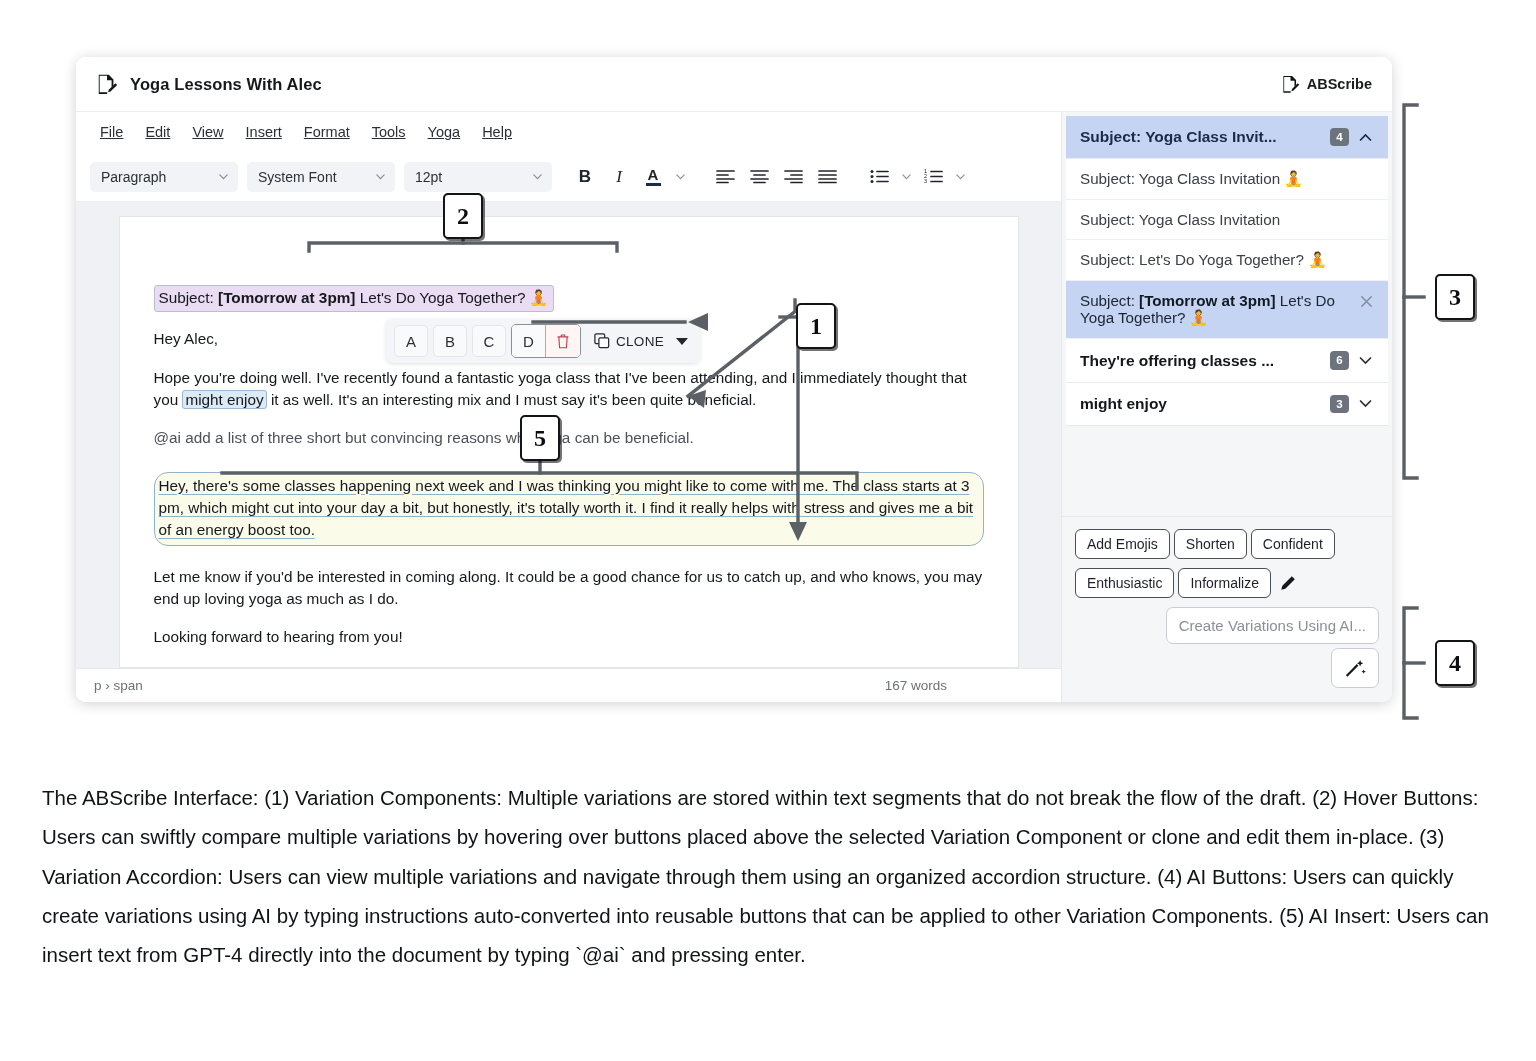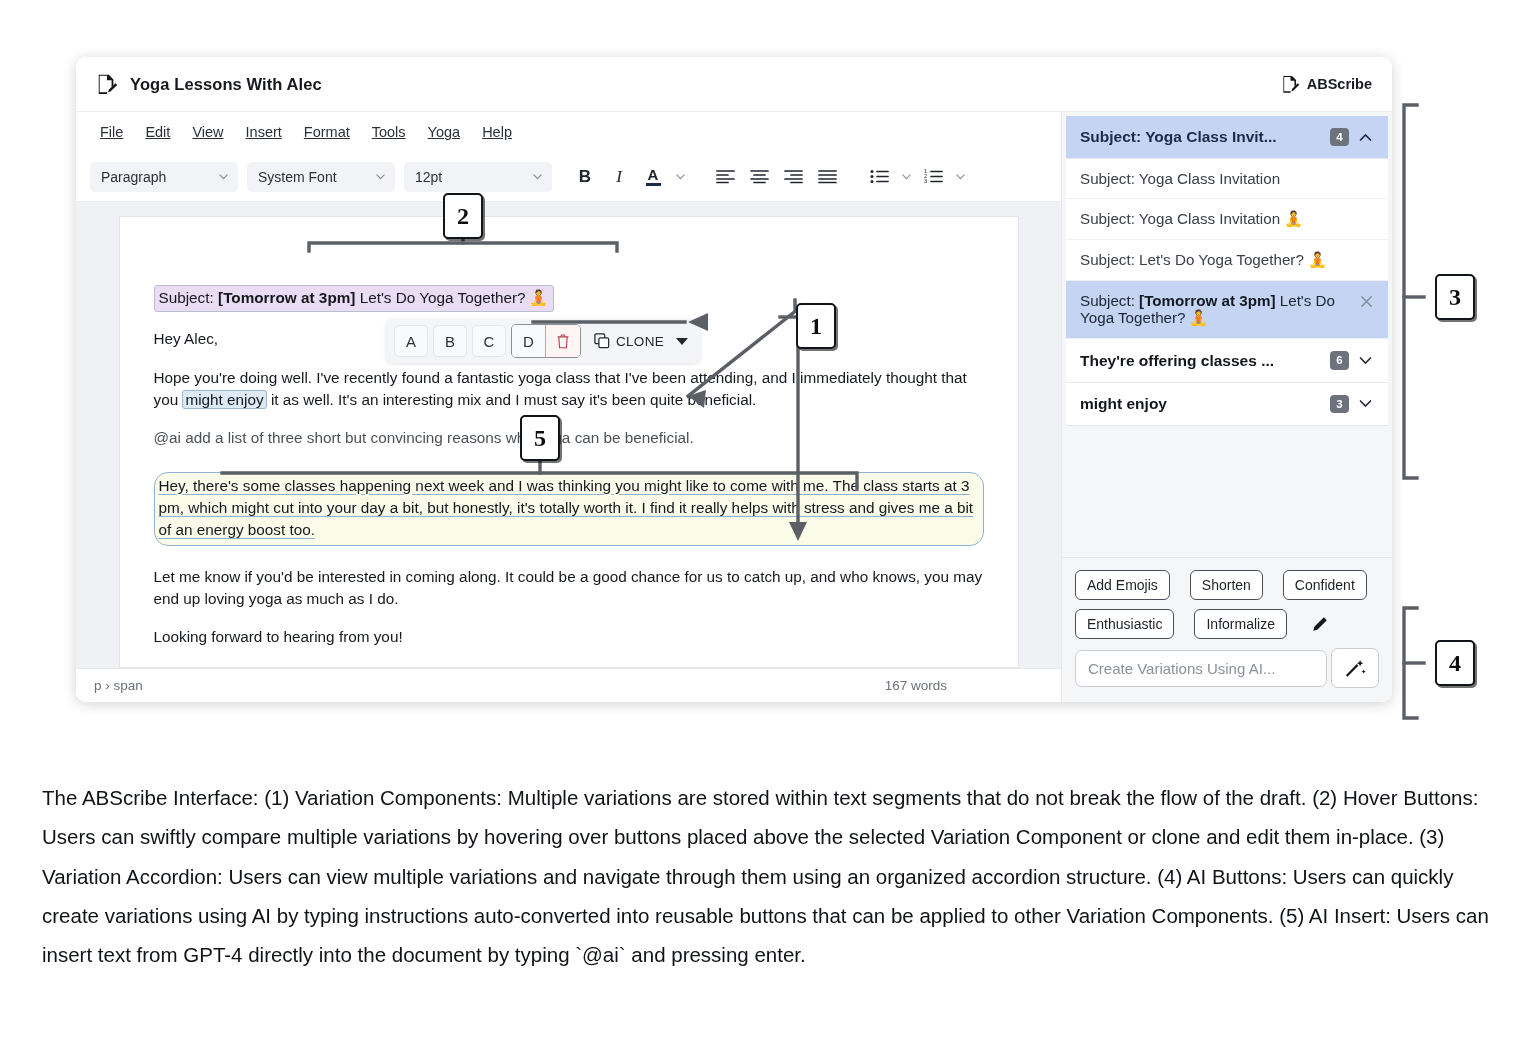--- a/index.html
+++ b/index.html
@@ -167,27 +167,27 @@
   .acc-opt b{ color:#131922; }
   .x-icon{ width:15px; height:15px; opacity:.58; flex:none; margin-top:2px; }
 
   #sidebar-spacer{ flex:1; background:#f5f6f8; }
 
   
   #ai-panel{
     background:#f5f6f8; padding:12px 13px 14px 13px;
     border-top:1px solid #e6e8ec;
   }
-  .ai-row{ display:flex; align-items:center; gap:20px; margin-bottom:9px; flex-wrap:nowrap; }
+  .ai-row{ display:flex; align-items:center; gap:4px; margin-bottom:9px; flex-wrap:nowrap; }
   .ai-btn{
     background:#fff; border:1px solid #4a4f57; border-radius:6px;
     font-size:14px; color:#1c2027; padding:6px 11px; white-space:nowrap;
   }
   .pencil-btn{ width:26px; height:26px; display:flex; align-items:center; justify-content:center; }
-  #ai-input-row{ display:flex; align-items:center; gap:4px; }
+  #ai-input-row{ display:flex; align-items:flex-end; gap:4px;flex-direction:column; }
   #ai-input{
     flex:1; background:#fff; border:1px solid #c9ccd2; border-radius:7px;
     font-size:15px; color:#8b9098; padding:9px 12px;
   }
   #ai-magic{
     width:48px; height:40px; background:#fff;
     border:1px solid #c9ccd2; border-radius:7px;
     display:flex; align-items:center; justify-content:center;
   }
 
@@ -437,24 +437,24 @@
 
         <div class="acc-header active">
           <span class="acc-title">Subject: Yoga Class Invit...</span>
           <span class="badge">4</span>
           <svg width="17" height="17" viewBox="0 0 17 17">
               <path d="M3.5 11 L8.5 6 L13.5 11" stroke="#1b2a4a" stroke-width="1.7" fill="none" stroke-linecap="round"></path>
             </svg>
         </div>
 
         <div class="acc-opt">
+          <span class="opt-text">Subject: Yoga Class Invitation 🧘</span>
+        </div>
+        <div class="acc-opt">
           <span class="opt-text">Subject: Yoga Class Invitation</span>
-        </div>
-        <div class="acc-opt">
-          <span class="opt-text">Subject: Yoga Class Invitation 🧘</span>
         </div>
         <div class="acc-opt">
           <span class="opt-text">Subject: Let's Do Yoga Together? 🧘</span>
         </div>
         <div class="acc-opt selected">
           <span class="opt-text"><span>Subject: </span><b>[Tomorrow at 3pm]</b><span> Let's Do Yoga Together? 🧘</span></span>
           <svg class="x-icon" viewBox="0 0 16 16">
               <path d="M3 3 L13 13 M13 3 L3 13" stroke="#555a63" stroke-width="1.6" stroke-linecap="round"></path>
             </svg>
         </div>

